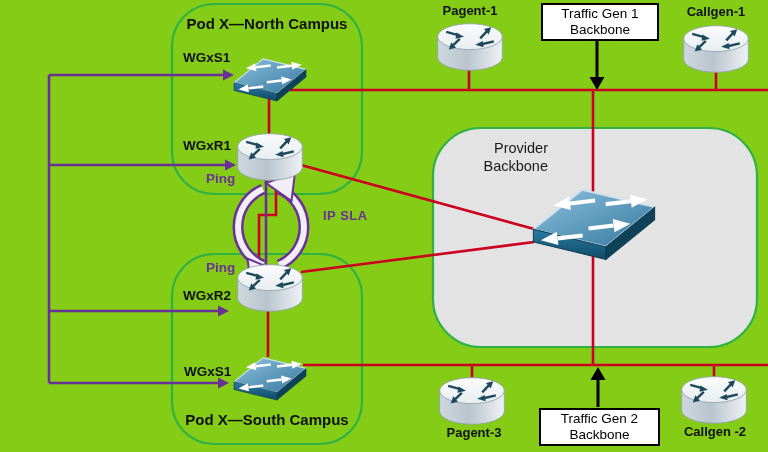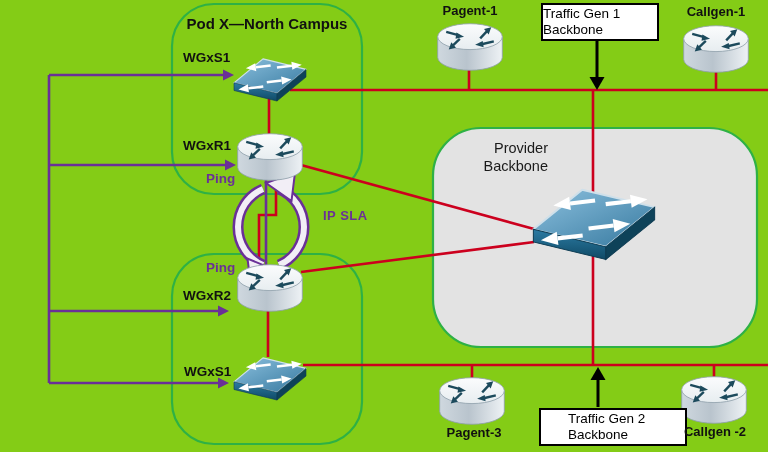--- a/index.html
+++ b/index.html
@@ -17,24 +17,24 @@
   .autoqos{
     left:3px;top:212px;width:114px;height:24px;background:#fff;
     border:2px solid #6a3097;color:#6a3097;font-size:13.5px;
     text-align:center;line-height:24px;
   }
   .prov-title{left:442px;top:139px;width:106px;text-align:right;
     font-size:14.5px;line-height:18px;color:#1a1a1a;}
   .spcore{left:632px;top:268px;font-size:14.5px;color:#1a1a1a;}
   .tgbox{
     position:absolute;background:#fff;border:2px solid #000;color:#000;
-    font-size:13.5px;line-height:16px;padding:1px 0;
+    font-size:13.5px;line-height:16px;text-align:center;padding:1px 0;
   }
   .tg1{left:541px;top:3px;width:114px;}
-  .tg2{left:539px;top:408px;width:117px;padding-left:27px;}
+  .tg2{left:539px;top:408px;width:117px;}
   .genlbl{font-weight:bold;font-size:13px;text-align:center;}
 </style>
 </head>
 <body>
 
 <div class="stage">
 
 <svg width="768" height="452" viewBox="0 0 768 452">
   <defs>
     <linearGradient id="gt" x1="0" y1="0" x2="1" y2="1">
@@ -149,20 +149,21 @@
 </svg>
 
 <div class="lbl pod-title" style="left:171px;top:15px;">Pod X—North Campus</div>
 <div class="lbl dev" style="left:183px;top:50px;">WGxS1</div>
 <div class="lbl dev" style="left:183px;top:138px;">WGxR1</div>
 <div class="lbl ping purple" style="left:206px;top:171px;">Ping</div>
 <div class="lbl ping purple" style="left:206px;top:260px;">Ping</div>
 <div class="lbl ipsla purple" style="left:323px;top:208px;">IP SLA</div>
 <div class="lbl dev" style="left:183px;top:288px;">WGxR2</div>
 <div class="lbl dev" style="left:184px;top:364px;">WGxS1</div>
+<div class="lbl pod-title" style="left:171px;top:411px;">Pod X—South Campus</div>
 
 
 <div class="lbl prov-title">
   <span>Provider</span><br>
   <span>Backbone</span>
 </div>
 
 <div class="tgbox tg1">
   <span>Traffic Gen 1</span><br>
   <span>Backbone</span>

